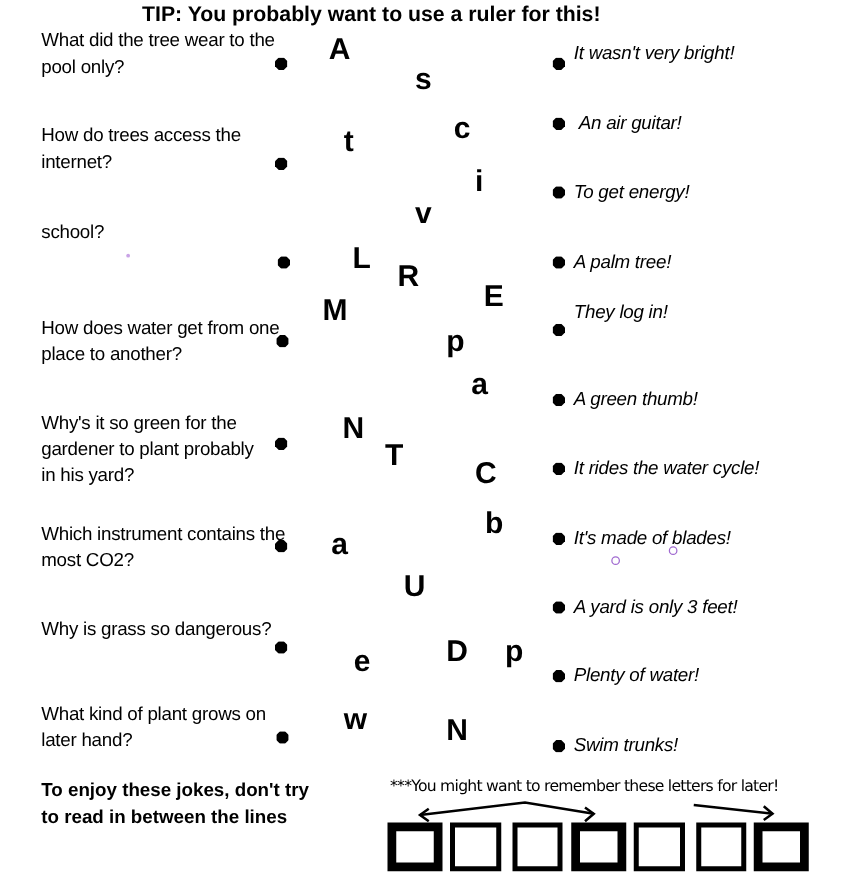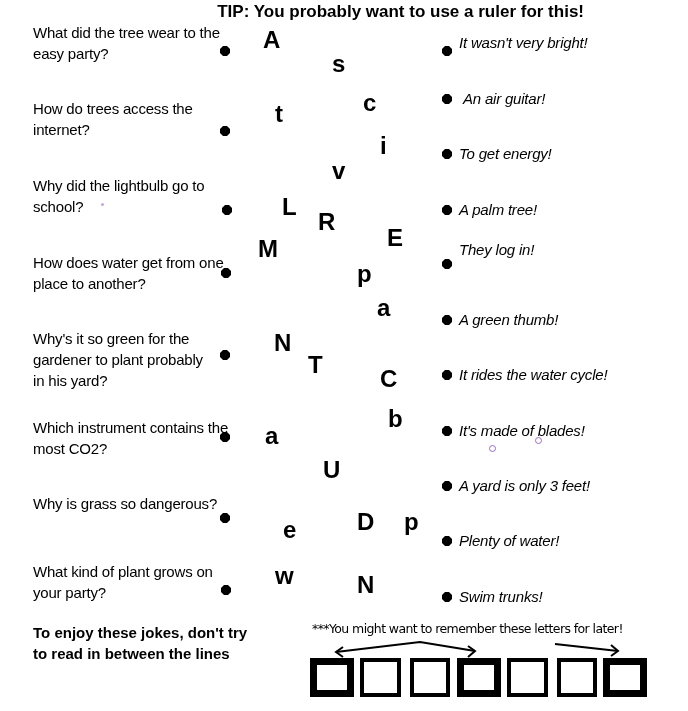--- a/index.html
+++ b/index.html
@@ -1,65 +1,64 @@
 <!DOCTYPE html>
 <html><head>
 <meta charset="utf-8">
 <style>
   html, body { margin: 0; padding: 0; background: #ffffff; }
   body { width: 688px; height: 711px; position: relative; overflow: hidden; font-family: "Liberation Sans", sans-serif; color: #000; }
   .abs { position: absolute; }
-  .title { left: 0; width: 584px; top: 2px; text-align: right; font-weight: bold; font-size: 17px; line-height: 20px; padding-left: 10px; box-sizing: border-box; }
+  .title { left: 0; width: 584px; top: 2px; text-align: center; font-weight: bold; font-size: 17px; line-height: 20px; padding-left: 10px; box-sizing: border-box; }
   .question { left: 33px; font-size: 15px; line-height: 21px; letter-spacing: -0.2px; white-space: nowrap; }
   .answer { left: 459px; font-size: 15px; font-style: italic; line-height: 18px; white-space: nowrap; letter-spacing: -0.2px; text-align: center; }
   .dot { width: 10px; height: 10px; background: #000; clip-path: polygon(30% 0, 70% 0, 100% 30%, 100% 70%, 70% 100%, 30% 100%, 0 70%, 0 30%); }
   .letter { font-weight: bold; font-size: 24px; line-height: 24px; font-family: "Liberation Sans", sans-serif; }
   .bottom-text { left: 33px; top: 623px; font-weight: bold; font-size: 15px; line-height: 20.5px; white-space: nowrap; }
   .note { left: 312px; top: 621px; font-size: 12.5px; font-family: "DejaVu Sans", sans-serif; letter-spacing: -0.6px; white-space: nowrap; }
   .box { border: 4px solid #000; box-sizing: border-box; height: 39px; top: 658px; }
   .box.thick { border-width: 7px; }
   .purple-circle { width: 7px; height: 7px; border: 1.4px solid #a06ad0; border-radius: 50%; box-sizing: border-box; }
   .purple-dot { width: 3px; height: 3px; background: #c9a3e6; border-radius: 50%; }
 </style>
 </head>
 <body>
 
 <div class="abs title">TIP:  You probably want to use a ruler for this!</div>
 
 <div class="abs question" style="top:22px">
   <div>What did the tree wear to the</div>
-  <div>easy party?</div>
+  <div>pool only?</div>
 </div>
 <div class="abs question" style="top:98px">
   <div>How do trees access the</div>
   <div>internet?</div>
 </div>
 <div class="abs question" style="top:175px">
-  <div>Why did the lightbulb go to</div>
   <div>school?</div>
 </div>
 <div class="abs question" style="top:252px">
   <div>How does water get from one</div>
   <div>place to another?</div>
 </div>
 <div class="abs question" style="top:328px">
   <div>Why's it so green for the</div>
   <div>gardener to plant probably</div>
   <div>in his yard?</div>
 </div>
 <div class="abs question" style="top:417px">
   <div>Which instrument contains the</div>
   <div>most CO2?</div>
 </div>
 <div class="abs question" style="top:493px">
   <div>Why is grass so dangerous?</div>
 </div>
 <div class="abs question" style="top:561px">
   <div>What kind of plant grows on</div>
-  <div>your party?</div>
+  <div>later hand?</div>
 </div>
 
 <div class="abs dot" style="left:220px;top:46px"></div>
 <div class="abs dot" style="left:220px;top:126px"></div>
 <div class="abs dot" style="left:222px;top:205px"></div>
 <div class="abs dot" style="left:221px;top:268px"></div>
 <div class="abs dot" style="left:220px;top:350px"></div>
 <div class="abs dot" style="left:220px;top:432px"></div>
 <div class="abs dot" style="left:220px;top:513px"></div>
 <div class="abs dot" style="left:221px;top:585px"></div>

